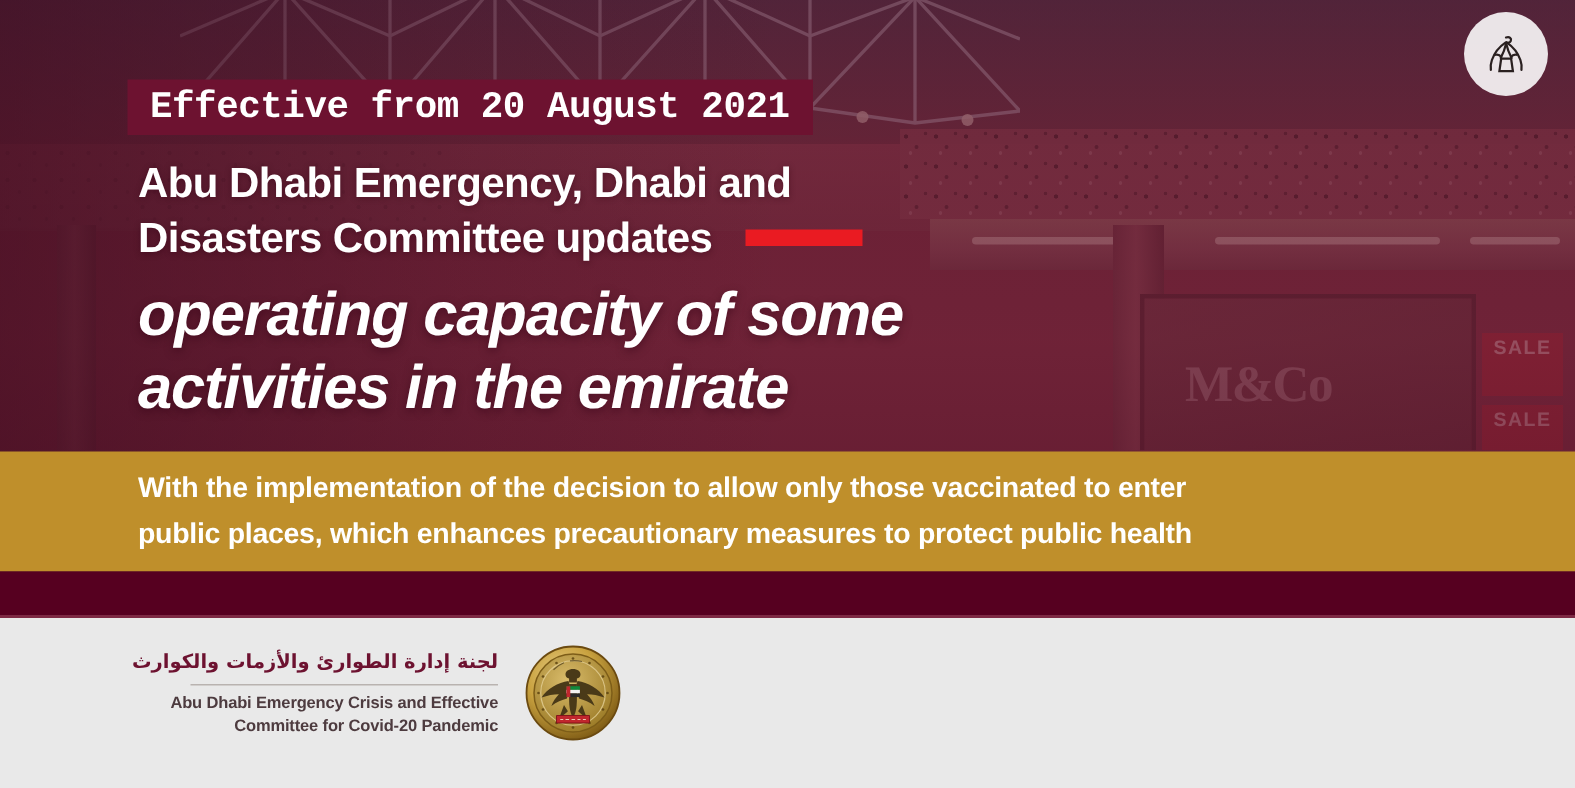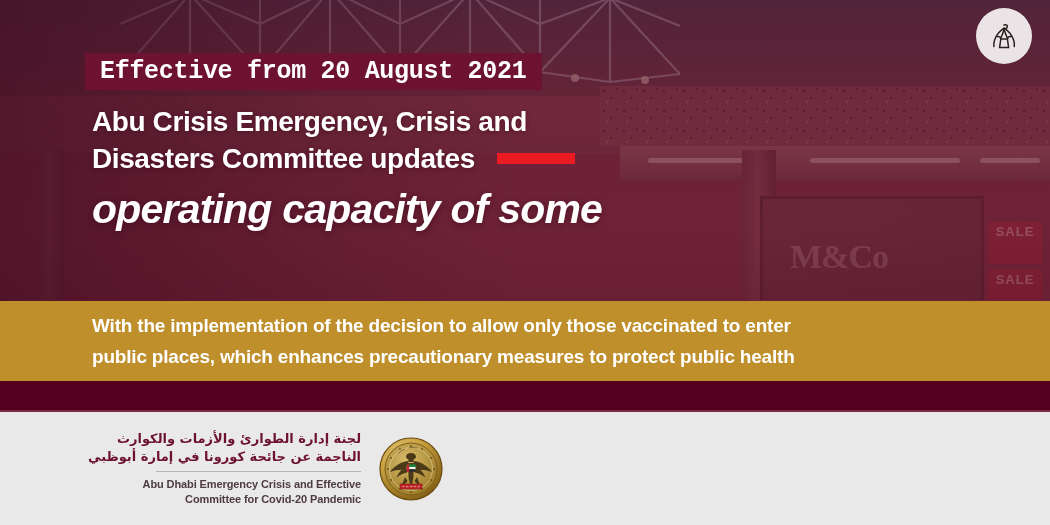--- a/index.html
+++ b/index.html
@@ -352,45 +352,45 @@
         <path d="M25 18.5 C23.4 18.2 22.2 18.8 21.4 20"></path>
       </g>
     </svg>
   </div>
 
   <div class="eff-banner">
     <span>Effective from 20 August 2021</span>
   </div>
 
   <div class="headline">
-    <div class="sub-line">Abu Crisis Emergency, Crisis and</div>
+    <div class="sub-line">Abu Dhabi Emergency, Dhabi and</div>
     <div class="sub-line sub-line-2">
       <span>Disasters Committee updates</span>
       <span class="red-dash"></span>
     </div>
     <div class="main-block">
       <div class="main-line">operating capacity of some</div>
+      <div class="main-line">activities in the emirate</div>
     </div>
   </div>
 
   <div class="gold-band">
     <div class="gold-text">
       <div>With the implementation of the decision to allow only those vaccinated to enter</div>
       <div>public places, which enhances precautionary measures to protect public health</div>
     </div>
   </div>
 
   <div class="maroon-strip"></div>
   <div class="strip-hairline"></div>
 
   <div class="footer">
     <div class="footer-inner">
       <div class="footer-text">
         <div class="arabic-line">لجنة إدارة الطوارئ والأزمات والكوارث</div>
-        <div class="arabic-line">الناجمة عن جائحة كورونا في إمارة أبوظبي</div>
         <div class="footer-divider"></div>
         <div class="english-line">Abu Dhabi Emergency Crisis and Effective</div>
         <div class="english-line">Committee for Covid-20 Pandemic</div>
       </div>
 
       <svg class="emblem" viewBox="0 0 64 64">
         <defs>
           <radialGradient id="goldg" cx="38%" cy="32%" r="72%">
             <stop offset="0%" stop-color="#e8cf8a"></stop>
             <stop offset="52%" stop-color="#c9a23f"></stop>

